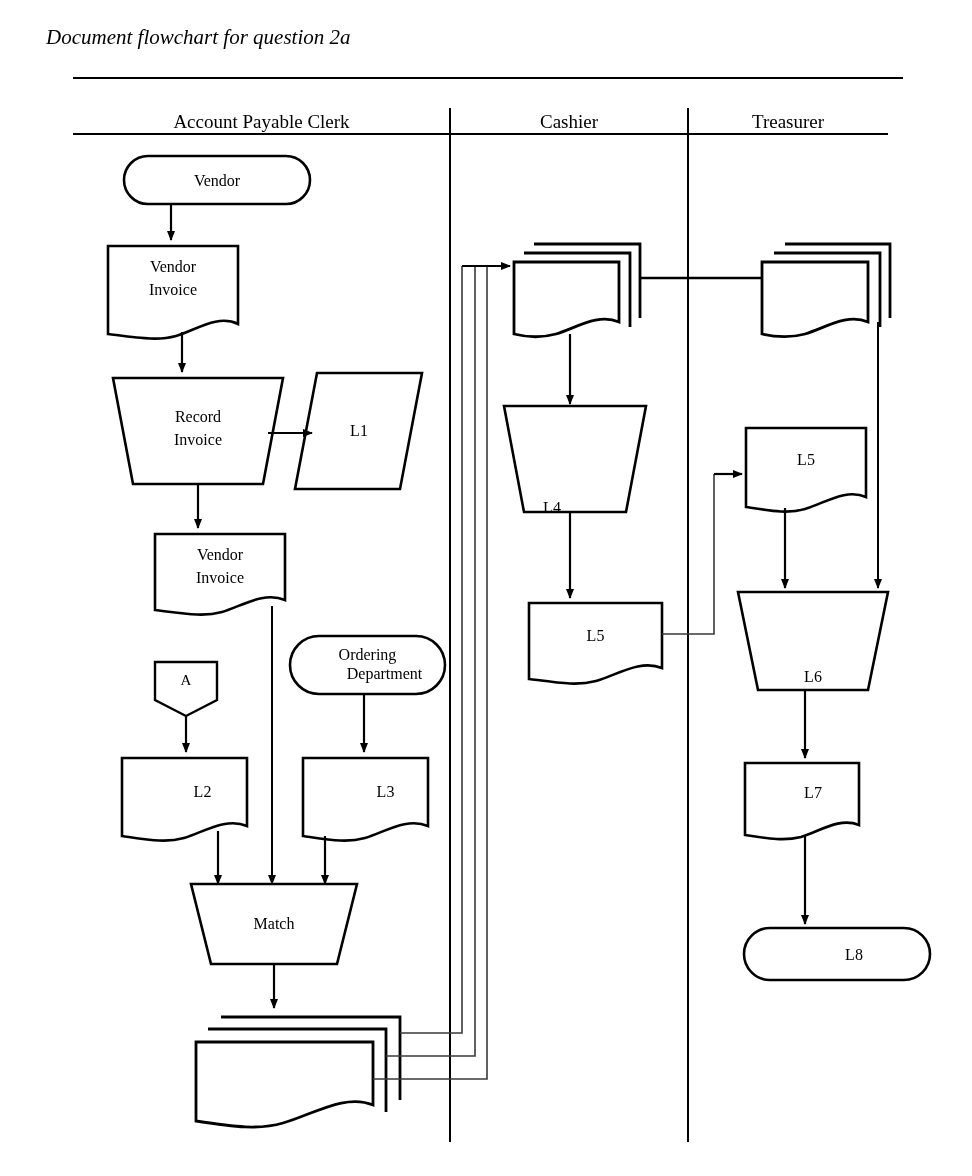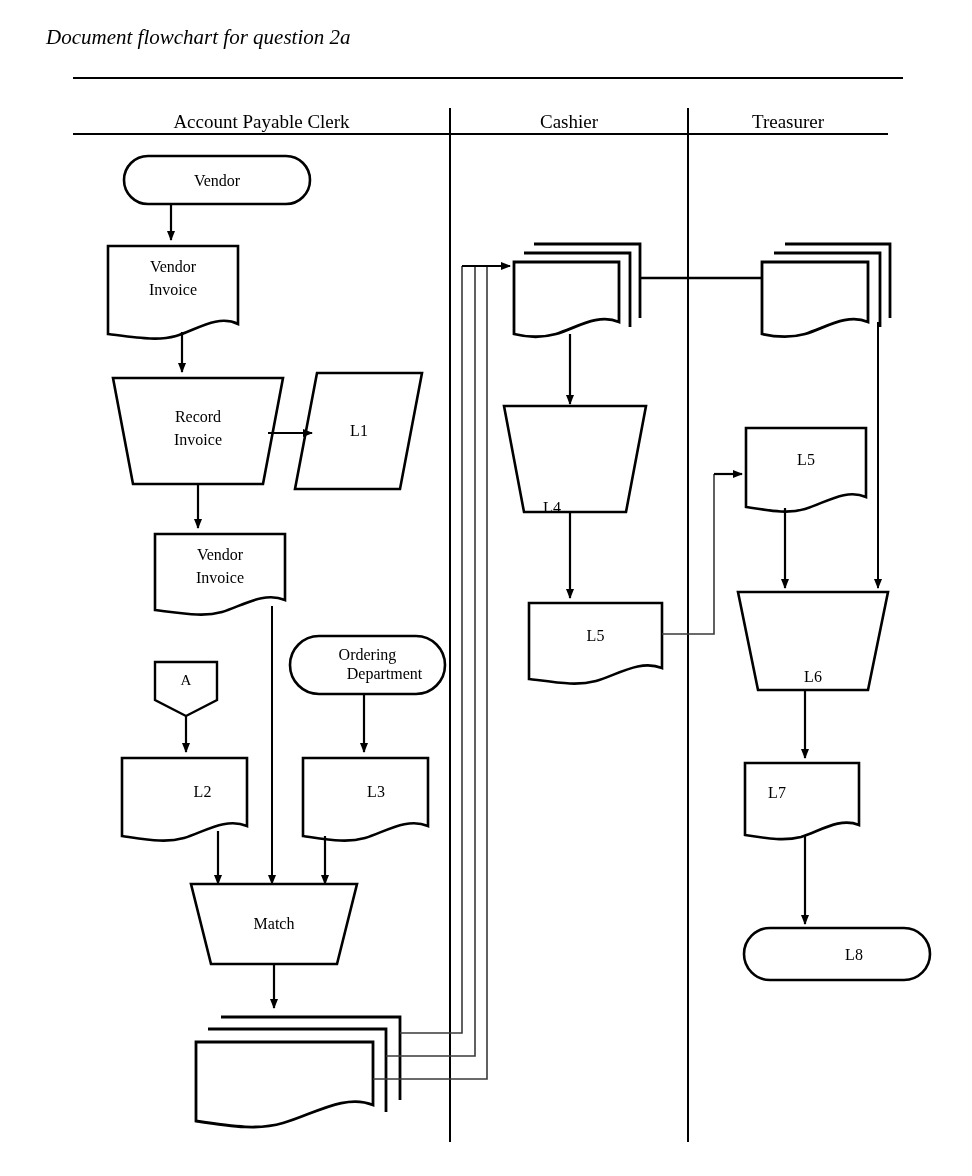--- a/index.html
+++ b/index.html
@@ -190,27 +190,27 @@
 <div class="node-label" style="left:155px; top:543px; width:130px;">Vendor</div>
 <div class="node-label" style="left:155px; top:566px; width:130px;">Invoice</div>
 
 <div class="node-label tiny" style="left:155px; top:672px; width:62px;">A</div>
 
 <div class="node-label small" style="left:290px; top:645px; width:155px;">Ordering</div>
 <div class="node-label small" style="left:290px; top:664px; width:155px;padding-left:17px;">Department</div>
 
 <div class="node-label" style="left:122px; top:780px; width:125px;padding-left:18px;">L2</div>
 
-<div class="node-label" style="left:303px; top:780px; width:146px;">L3</div>
+<div class="node-label" style="left:303px; top:780px; width:125px;padding-left:20px;">L3</div>
 
 <div class="node-label" style="left:201px; top:912px; width:146px;">Match</div>
 
 <div class="node-label" style="left:481px; top:448px; width:142px;margin-top:48px;">L4</div>
 
 <div class="node-label" style="left:529px; top:624px; width:133px;">L5</div>
 
 <div class="node-label" style="left:746px; top:448px; width:120px;">L5</div>
 
 <div class="node-label" style="left:738px; top:665px; width:150px;">L6</div>
 
-<div class="node-label" style="left:720px; top:781px; width:114px;">L7</div>
+<div class="node-label" style="left:756px; top:781px; width:114px;">L7</div>
 
 <div class="node-label" style="left:744px; top:943px; width:220px;">L8</div>
 
 </body></html>

